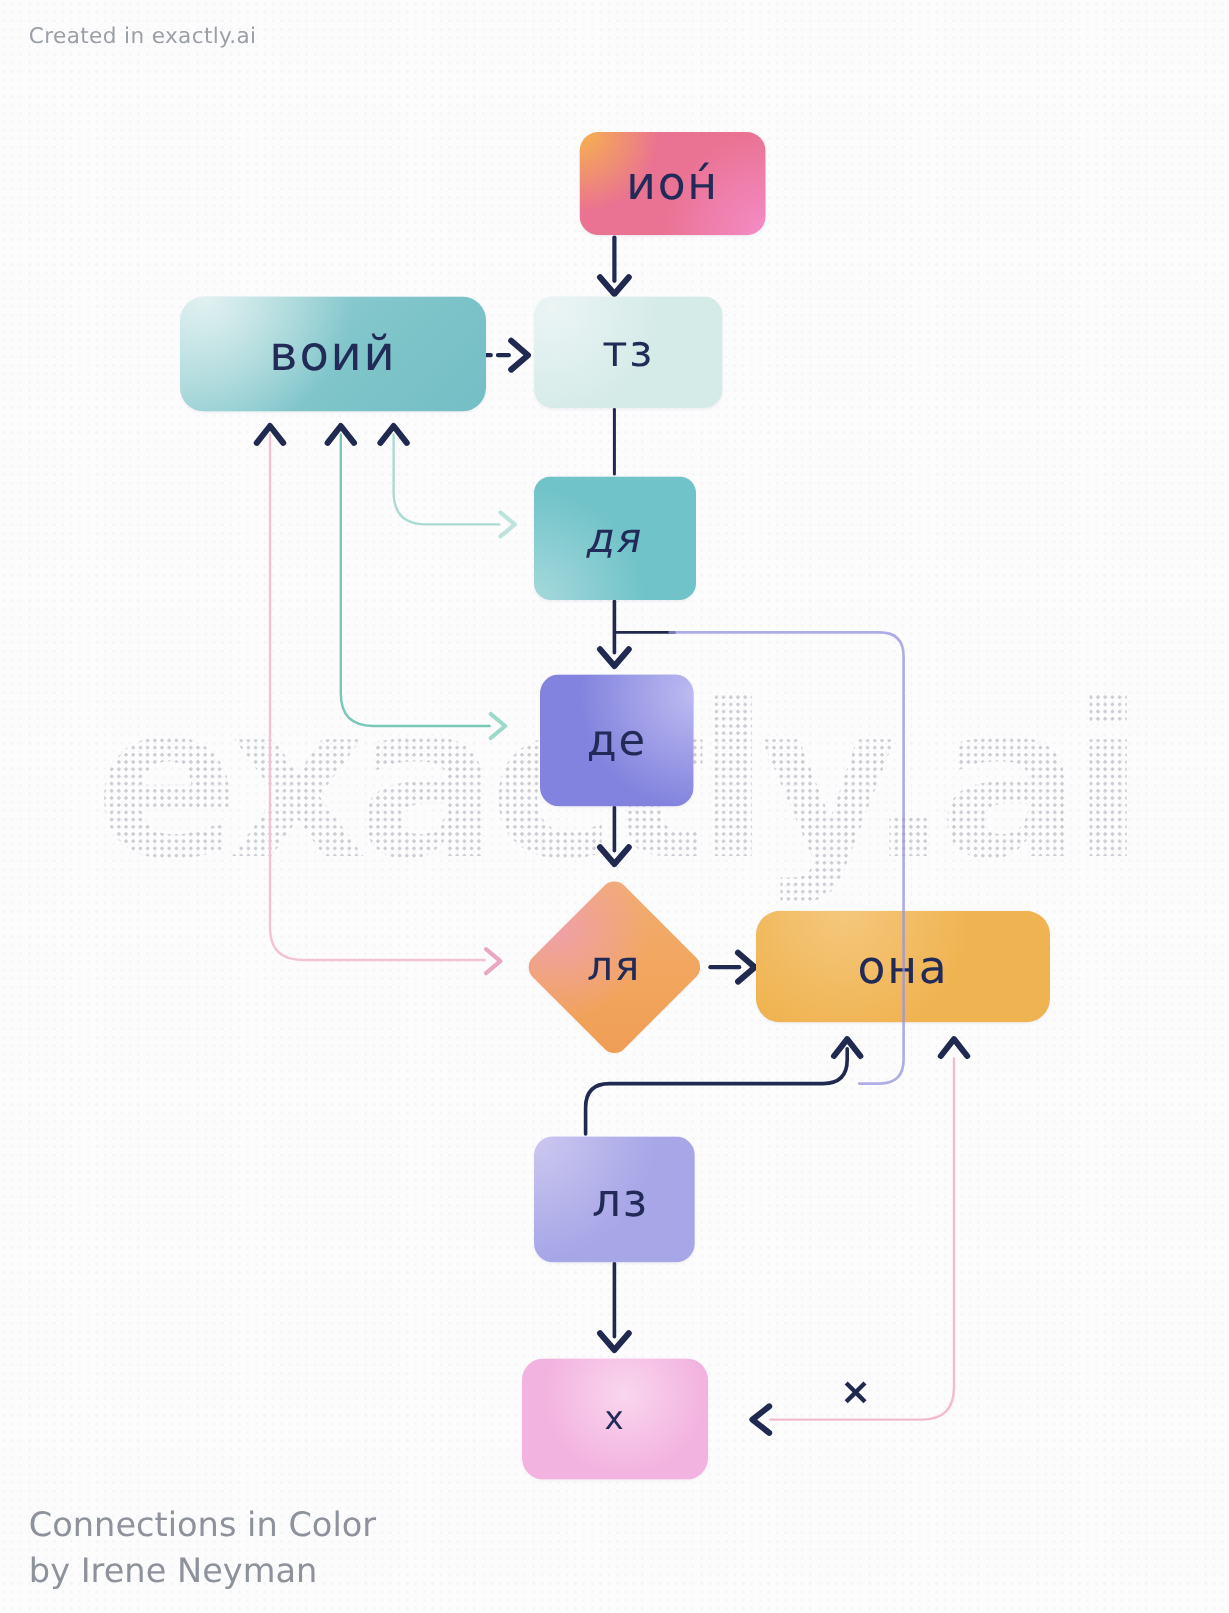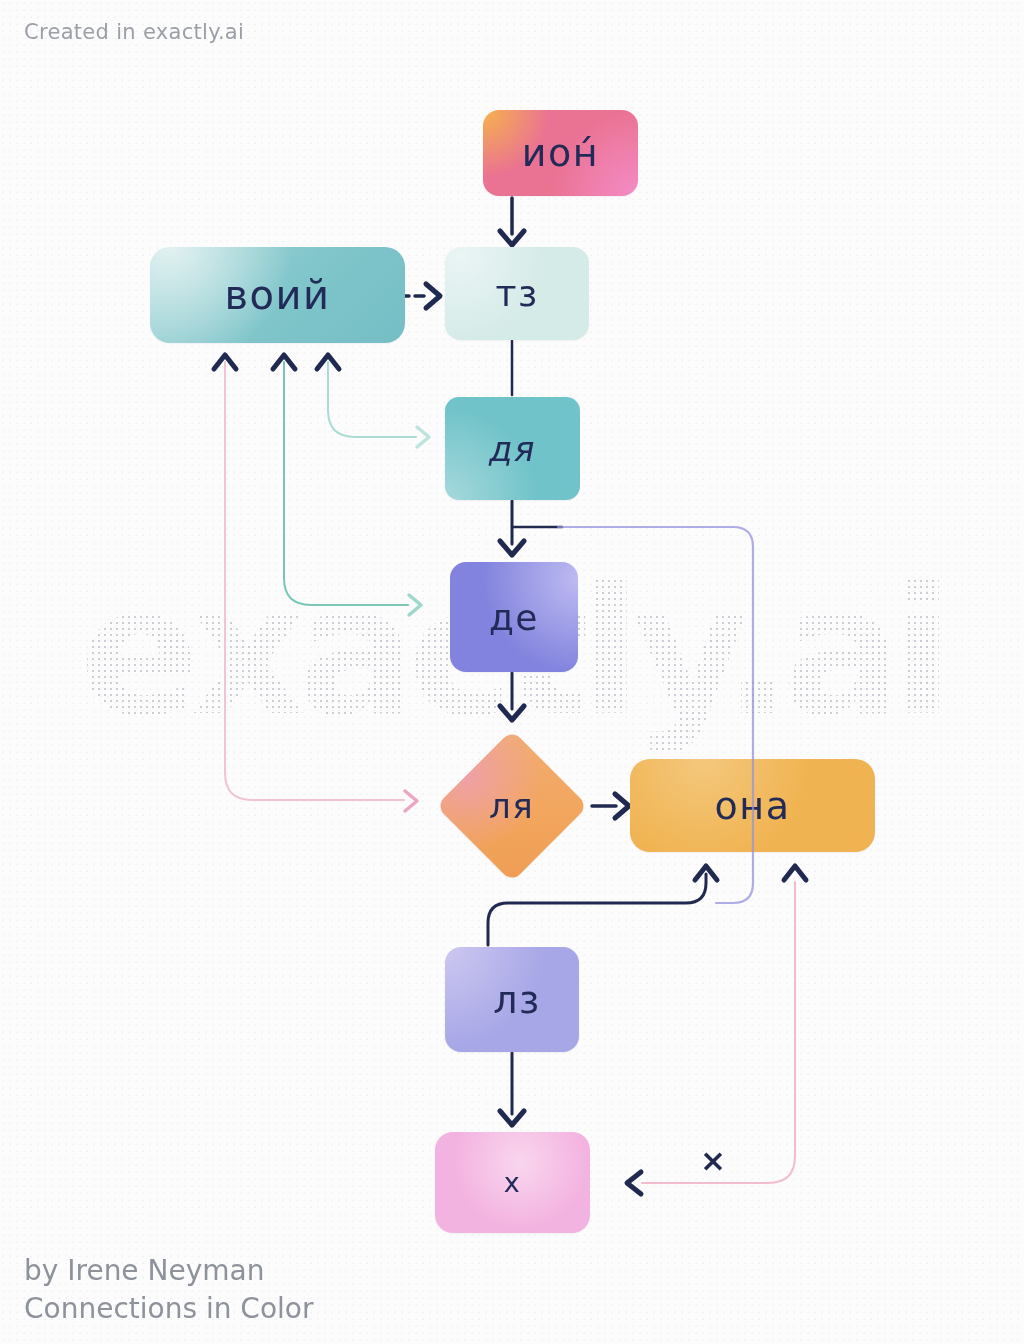--- a/index.html
+++ b/index.html
@@ -10,21 +10,21 @@
     position:relative;
     overflow:hidden;
   }
   .canvas {
     position:absolute; left:0; top:0; width:1024px; height:1344px;
     background-image: radial-gradient(rgba(130,132,150,0.07) 1px, rgba(0,0,0,0) 1px);
     background-size:7px 7px;
   }
   .credit {
     position:absolute; left:24px; top:20px;
-    font-size:21px; color:#9b9fa6; letter-spacing:0.3px;
+    font-size:18px; color:#9b9fa6; letter-spacing:0.3px;
   }
   .caption {
     position:absolute; left:24px; top:1252px; line-height:1.35;
     font-size:28px; color:#8d929b;
   }
   .watermark {
     position:absolute; left:0; right:0; top:548px; text-align:center;
     font-size:178px; font-weight:600; letter-spacing:-9px;
     background-image: radial-gradient(rgba(105,110,130,0.32) 1.2px, rgba(0,0,0,0) 1.2px);
     background-size:6px 6px;
@@ -48,21 +48,21 @@
       #ea7292;
     margin-left: 48px;
   }
   .node-voi {
     left:150px; top:247px; width:255px; height:96px; border-radius:20px; font-size:40px;
     background:
       radial-gradient(circle at 8% 0%, #e2f1f1 0%, rgba(226,241,241,0) 48%),
       linear-gradient(135deg, #9fd4d6 0%, #7fc5ca 55%, #74bec5 100%);
   }
   .node-tz {
-    left:445px; top:247px; width:144px; height:93px; border-radius:16px;
+    left:445px; top:247px; width:157px; height:93px; border-radius:16px;
     background:
       radial-gradient(circle at 10% 10%, #eaf5f4 0%, rgba(234,245,244,0) 55%),
       #d5ebe8;
   }
   .node-dya {
     left:445px; top:397px; width:135px; height:103px; border-radius:14px; font-size:34px;
     background:
       radial-gradient(circle at 0% 100%, #a6d9dc 0%, rgba(166,217,220,0) 55%),
       #70c3c9;
     font-style: italic;
@@ -188,17 +188,17 @@
 
   <svg class="wires over" viewBox="0 0 1024 1344">
     <path d="M558 527 H733 Q753 527 753 547 V883 Q753 903 733 903 H716" fill="none" stroke="#9593dd" stroke-width="2.2" stroke-linecap="round" stroke-linejoin="round" opacity="0.75"></path>
   </svg>
 
   <div class="x-label">×</div>
 
   <div class="watermark">exactly.ai</div>
 
   <div class="caption">
+    <div>Connections in Color</div>
     <div>by Irene Neyman</div>
-    <div>Connections in Color</div>
   </div>
 
 </div>
 
 </body></html>

